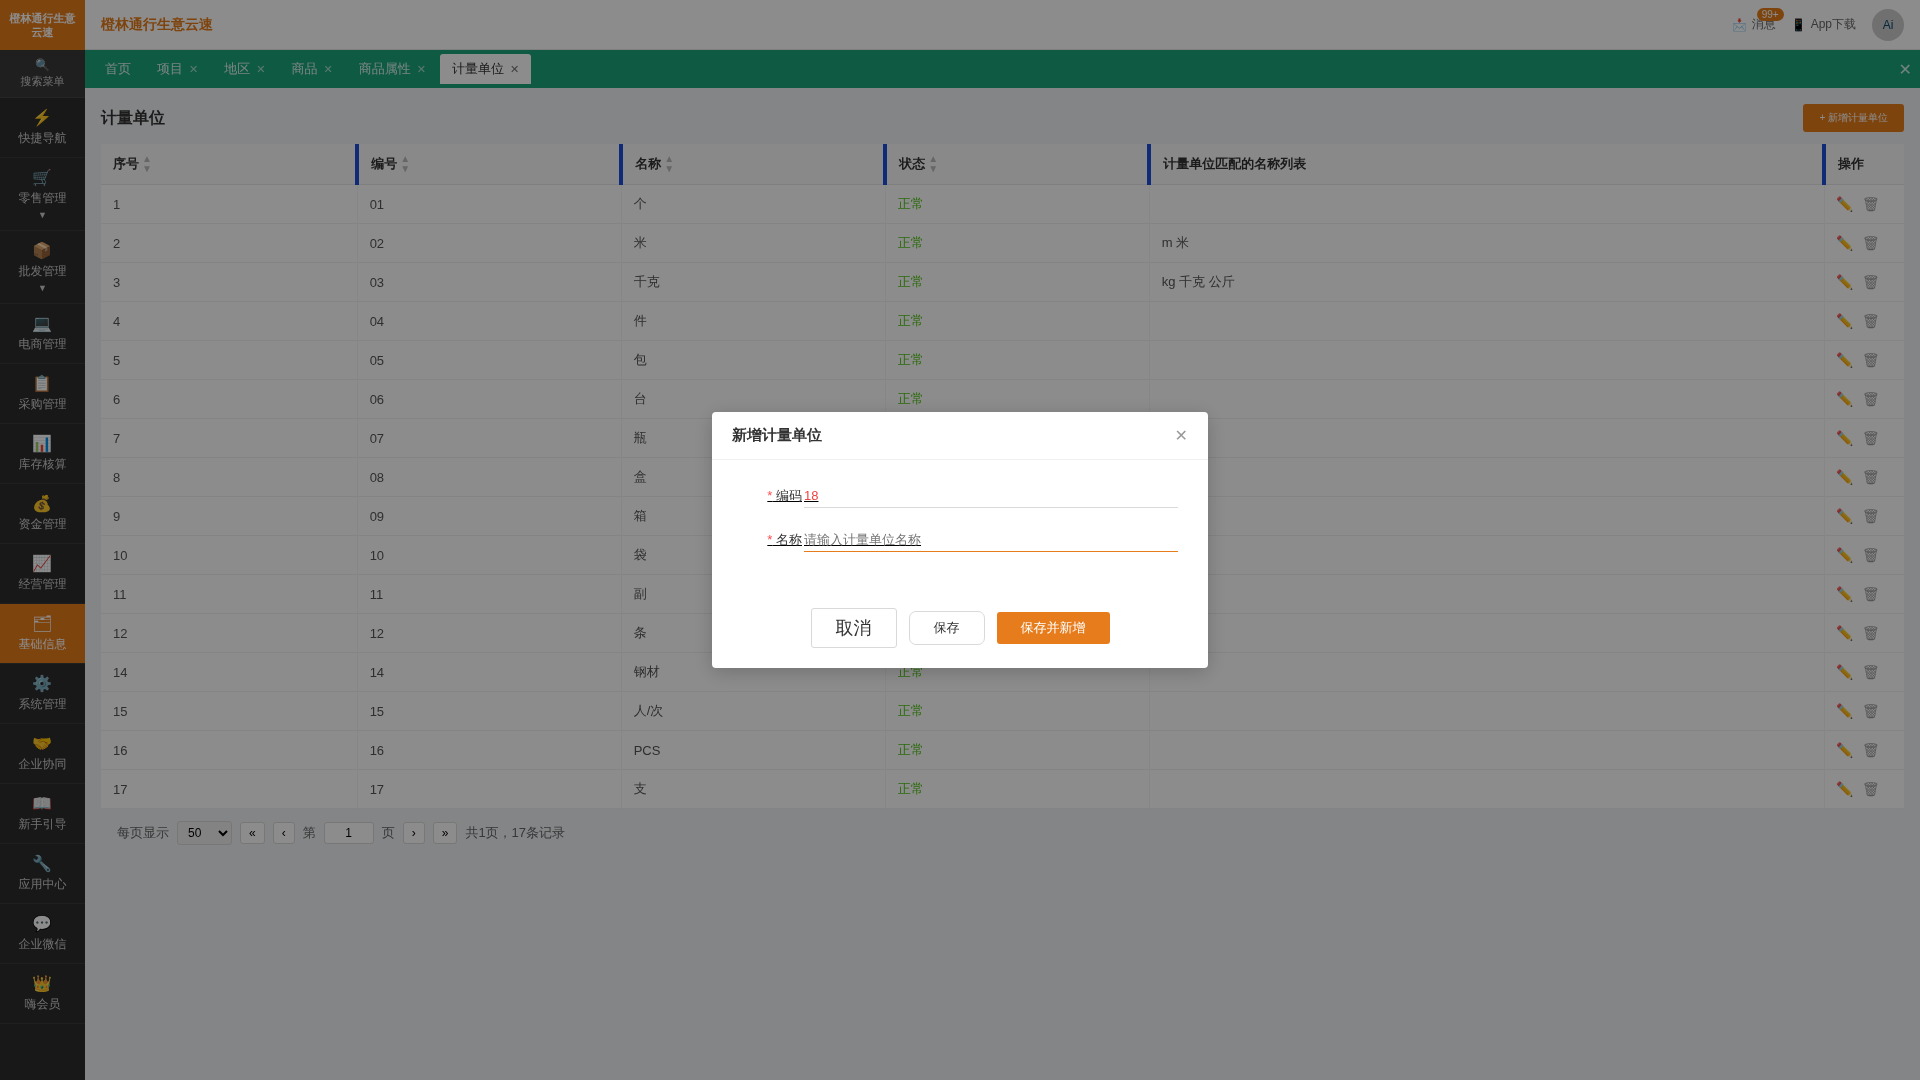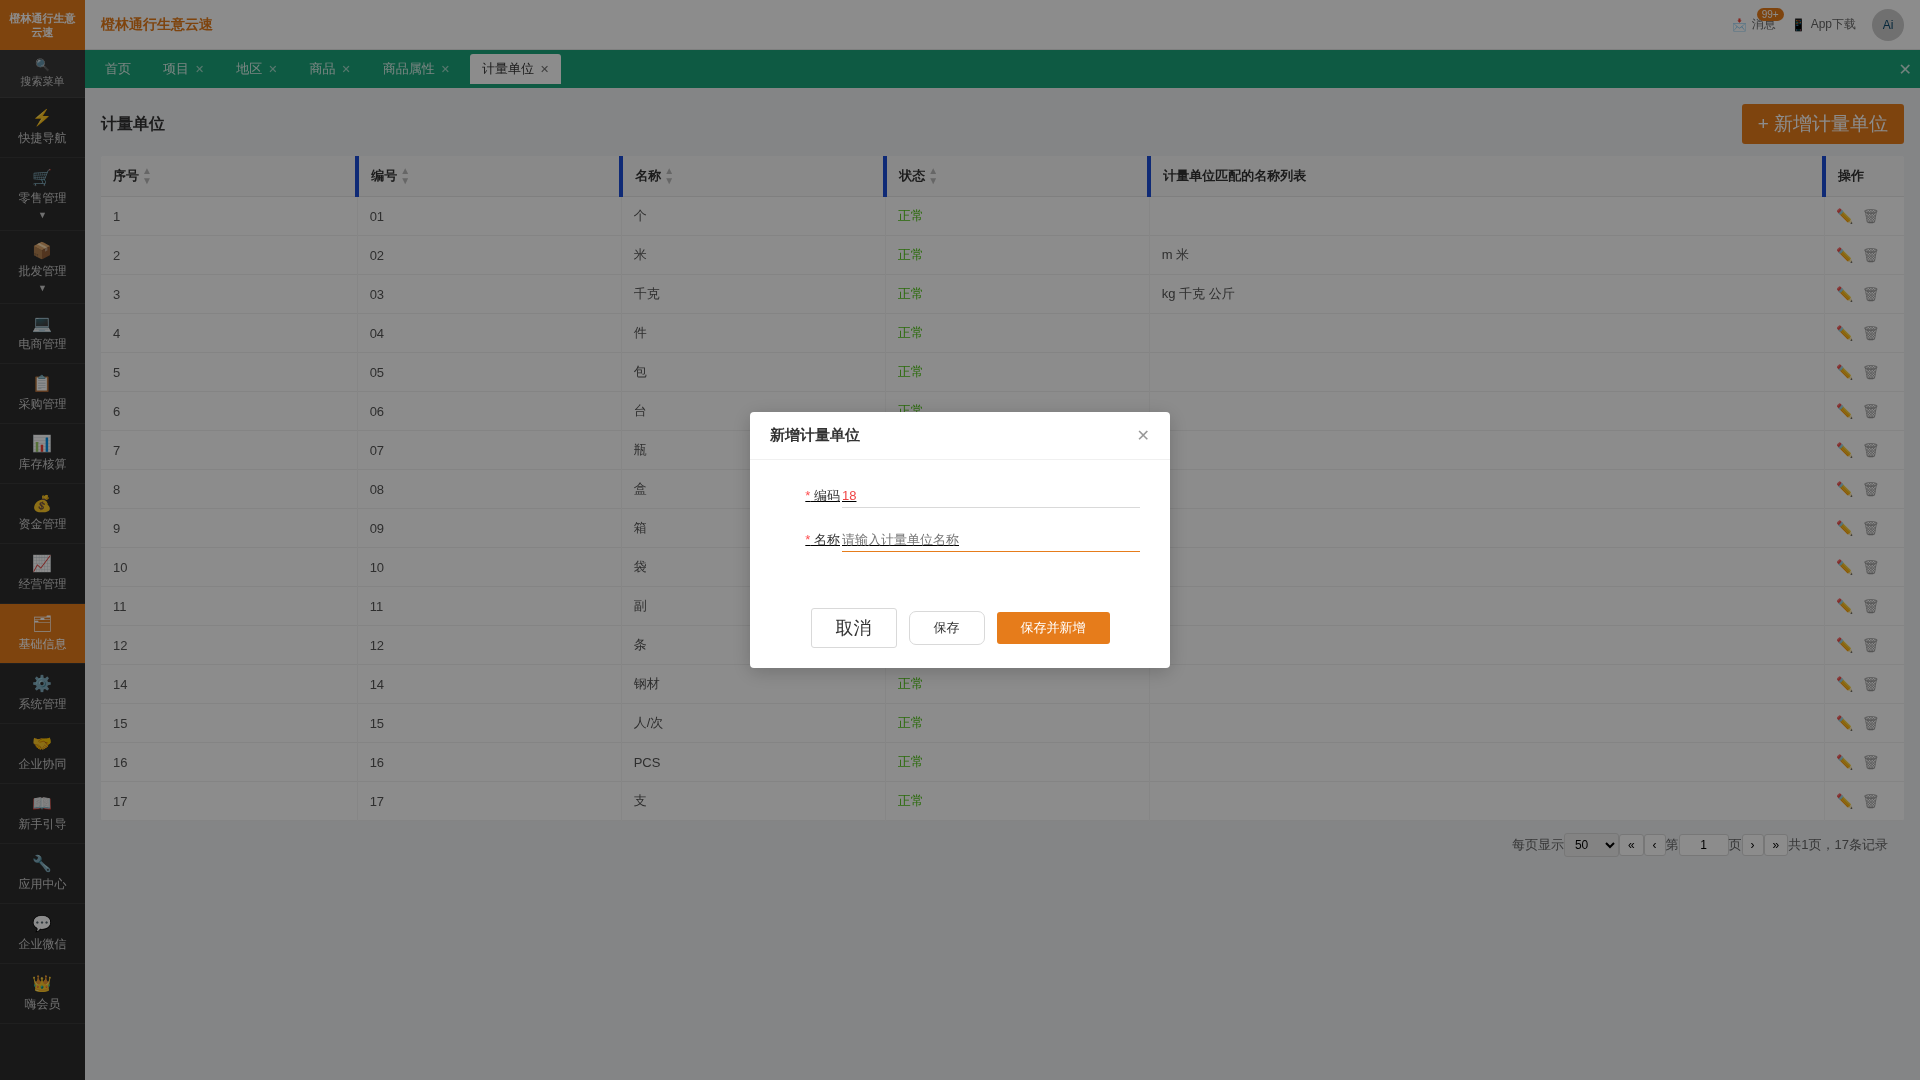--- a/index.html
+++ b/index.html
@@ -81,21 +81,21 @@
     .badge { background: #e67c1b; color: #fff; border-radius: 10px; font-size: 10px; padding: 1px 5px; position: absolute; top: -8px; right: -8px; }
     .avatar { width: 32px; height: 32px; border-radius: 50%; background: #ccc; display: flex; align-items: center; justify-content: center; font-size: 12px; color: #0c4a6e; cursor: pointer; }
 
     
     .tab-bar {
       height: 38px;
       background: #1ba57b;
       display: flex;
       align-items: center;
       padding: 0 8px;
-      gap: 8px;
+      gap: 2px;
       flex-shrink: 0;
     }
     .tab-item {
       height: 30px;
       padding: 0 12px;
       border-radius: 3px 3px 0 0;
       display: flex;
       align-items: center;
       gap: 6px;
       font-size: 13px;
@@ -125,21 +125,21 @@
       align-items: center;
       justify-content: space-between;
     }
 
     .add-btn {
       background: #e67c1b;
       color: #fff;
       border: none;
       padding: 7px 16px;
       border-radius: 3px;
-      font-size: 19px;
+      font-size: 10px;
       cursor: pointer;
     }
 
     
     .table-container {
       background: #fff;
       border-radius: 3px;
       overflow: hidden;
     }
     table {
@@ -170,22 +170,23 @@
     }
     table tbody td:last-child { border-right: none; }
     .status-normal { color: #52c41a; }
     .action-btns { display: flex; gap: 8px; }
     .action-btn { background: none; border: none; cursor: pointer; font-size: 14px; color: #999; }
 
     
     .pagination {
       display: flex;
       align-items: center;
-      justify-content: flex-end;
+      justify-content: flex-start;
       padding: 12px 16px;
+      gap: 8px;
       font-size: 13px;
       color: #666;
     }
     .page-size-select {
       border: 1px solid #d9d9d9;
       border-radius: 3px;
       padding: 3px 6px;
       font-size: 12px;
       outline: none;
     }
@@ -215,21 +216,21 @@
       z-index: 100;
       display: flex;
       align-items: center;
       justify-content: center;
     }
 
     
     .modal {
       background: #fff;
       border-radius: 4px;
-      width: 420px;
+      width: 496px;
       padding: 0;
       box-shadow: 0 4px 20px rgba(0,0,0,0.2);
       position: relative;
     }
     .modal-header {
       padding: 14px 20px;
       border-bottom: 1px solid #f0f0f0;
       display: flex;
       align-items: center;
       justify-content: space-between;

